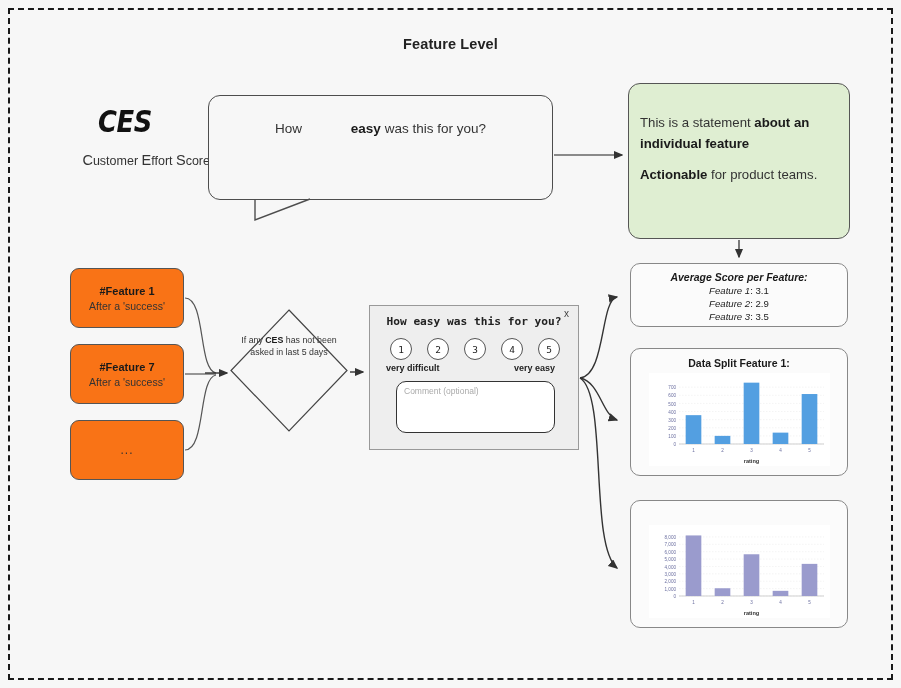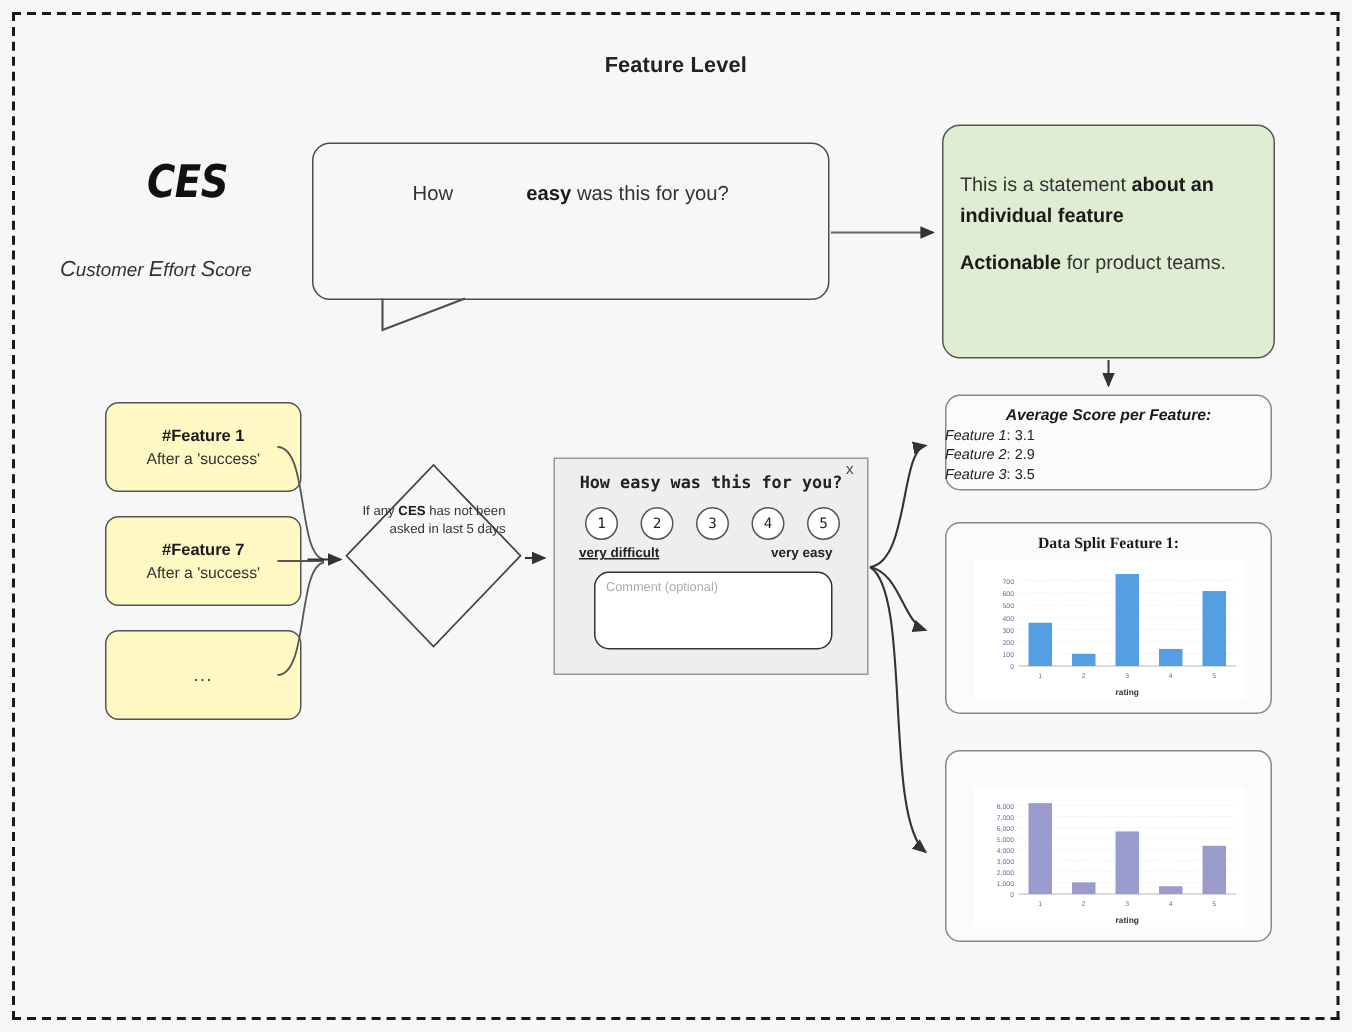--- a/index.html
+++ b/index.html
@@ -41,25 +41,24 @@
     text-align: center;
     font-size: 30px;
     font-weight: bold;
     font-style: italic;
     color: #111111;
     font-family: "DejaVu Sans", sans-serif;
     transform: scaleX(.86);
     letter-spacing: -0.5px;
   }
   #ces-subtitle {
-    left: 40px; top: 172px; width: 170px;
-    text-align: left;
+    left: 40px; top: 152px; width: 170px;
+    text-align: right;
     font-size: 12.5px;
     color: #333333;
-    font-style: italic;
   }
   #ces-subtitle .cap { font-size: 14.5px; }
 
   
   #speech-bubble {
     left: 208px; top: 95px; width: 345px; height: 105px;
     border: 1.4px solid #4d4d4d;
     border-radius: 12px;
     background: #f7f7f7;
   }
@@ -84,22 +83,22 @@
     text-align: left;
     font-size: 13.2px;
     color: #333333;
     line-height: 21px;
   }
   #statement-text b { color: #1a1a1a; }
   #statement-text .gap { display: block; height: 10px; }
 
   
   .feature-box {
-    width: 131px; height: 60px;
-    background: #fef9c3;
+    width: 114px; height: 60px;
+    background: #f97316;
     border: 1.1px solid #555555;
     border-radius: 9px;
     display: flex;
     flex-direction: column;
     align-items: center;
     justify-content: center;
     font-size: 11px;
     color: #333333;
   }
   .feature-box .ftitle { font-weight: bold; color: #1a1a1a; margin-bottom: 3px; font-size: 11px; }
@@ -108,21 +107,21 @@
   #feature-2 { left: 70px; top: 344px; }
   #feature-3 { left: 70px; top: 420px; height: 60px; }
   #feature-3 .fsub { font-size: 12px; letter-spacing: 1px; }
 
   
   #diamond-shape {
     left: 229px; top: 308px; width: 120px; height: 125px;
   }
   #diamond-text {
     left: 241px; top: 334px; width: 96px;
-    text-align: right;
+    text-align: center;
     font-size: 8.8px;
     color: #333333;
     line-height: 12px;
   }
   #diamond-text b { color: #1a1a1a; }
 
   
   #survey-widget {
     left: 369px; top: 305px; width: 210px; height: 145px;
     background: #eeeeee;
@@ -148,21 +147,21 @@
     width: 20px; height: 20px;
     border: 1.2px solid #555555;
     border-radius: 50%;
     background: #ffffff;
     display: flex; align-items: center; justify-content: center;
     font-size: 9.5px; color: #222222;
     font-family: "DejaVu Sans Mono", monospace;
   }
   #label-difficult {
     left: 386px; top: 363px;
-    font-size: 9px; font-weight: bold; color: #222222; text-decoration: underline;
+    font-size: 9px; font-weight: bold; color: #222222;
   }
   #label-easy {
     left: 514px; top: 363px;
     font-size: 9px; font-weight: bold; color: #222222;
   }
   #comment-box {
     left: 396px; top: 381px; width: 159px; height: 52px;
     background: #ffffff;
     border: 1.4px solid #333333;
     border-radius: 10px;
@@ -178,40 +177,40 @@
     background: #fbfbfb;
     border: 1.2px solid #888888;
     border-radius: 10px;
   }
   #avg-title {
     left: 630px; top: 271px; width: 218px;
     text-align: center;
     font-size: 10.5px; font-weight: bold; color: #1a1a1a; font-style: italic;
   }
   .avg-row {
-    width: 218px; text-align: left;
+    width: 218px; text-align: center;
     font-size: 9.6px; color: #222222;
   }
   .avg-row i { font-style: italic; }
   #avg-r0 { left: 630px; top: 285px; }
   #avg-r1 { left: 630px; top: 298px; }
   #avg-r2 { left: 630px; top: 311px; }
 
   
   .chart-card {
     width: 218px; height: 128px;
     background: #fbfbfb;
     border: 1.2px solid #888888;
     border-radius: 10px;
   }
   #chart-card-1 { left: 630px; top: 348px; }
   #chart-card-2 { left: 630px; top: 500px; }
   .chart-title {
     width: 218px; text-align: center;
-    font-size: 10.5px; font-weight: bold; color: #1a1a1a; font-family: Liberation Serif, serif;
+    font-size: 10.5px; font-weight: bold; color: #1a1a1a;
   }
   #chart-title-1 { left: 630px; top: 357px; }
   #chart-title-2 { left: 630px; top: 509px; }
   .chart-plot {
     width: 181px; height: 93px;
     background: #ffffff;
   }
   #chart-plot-1 { left: 649px; top: 373px; }
   #chart-plot-2 { left: 649px; top: 525px; }
   .chart-svg { display: block; width: 181px; height: 93px; }

